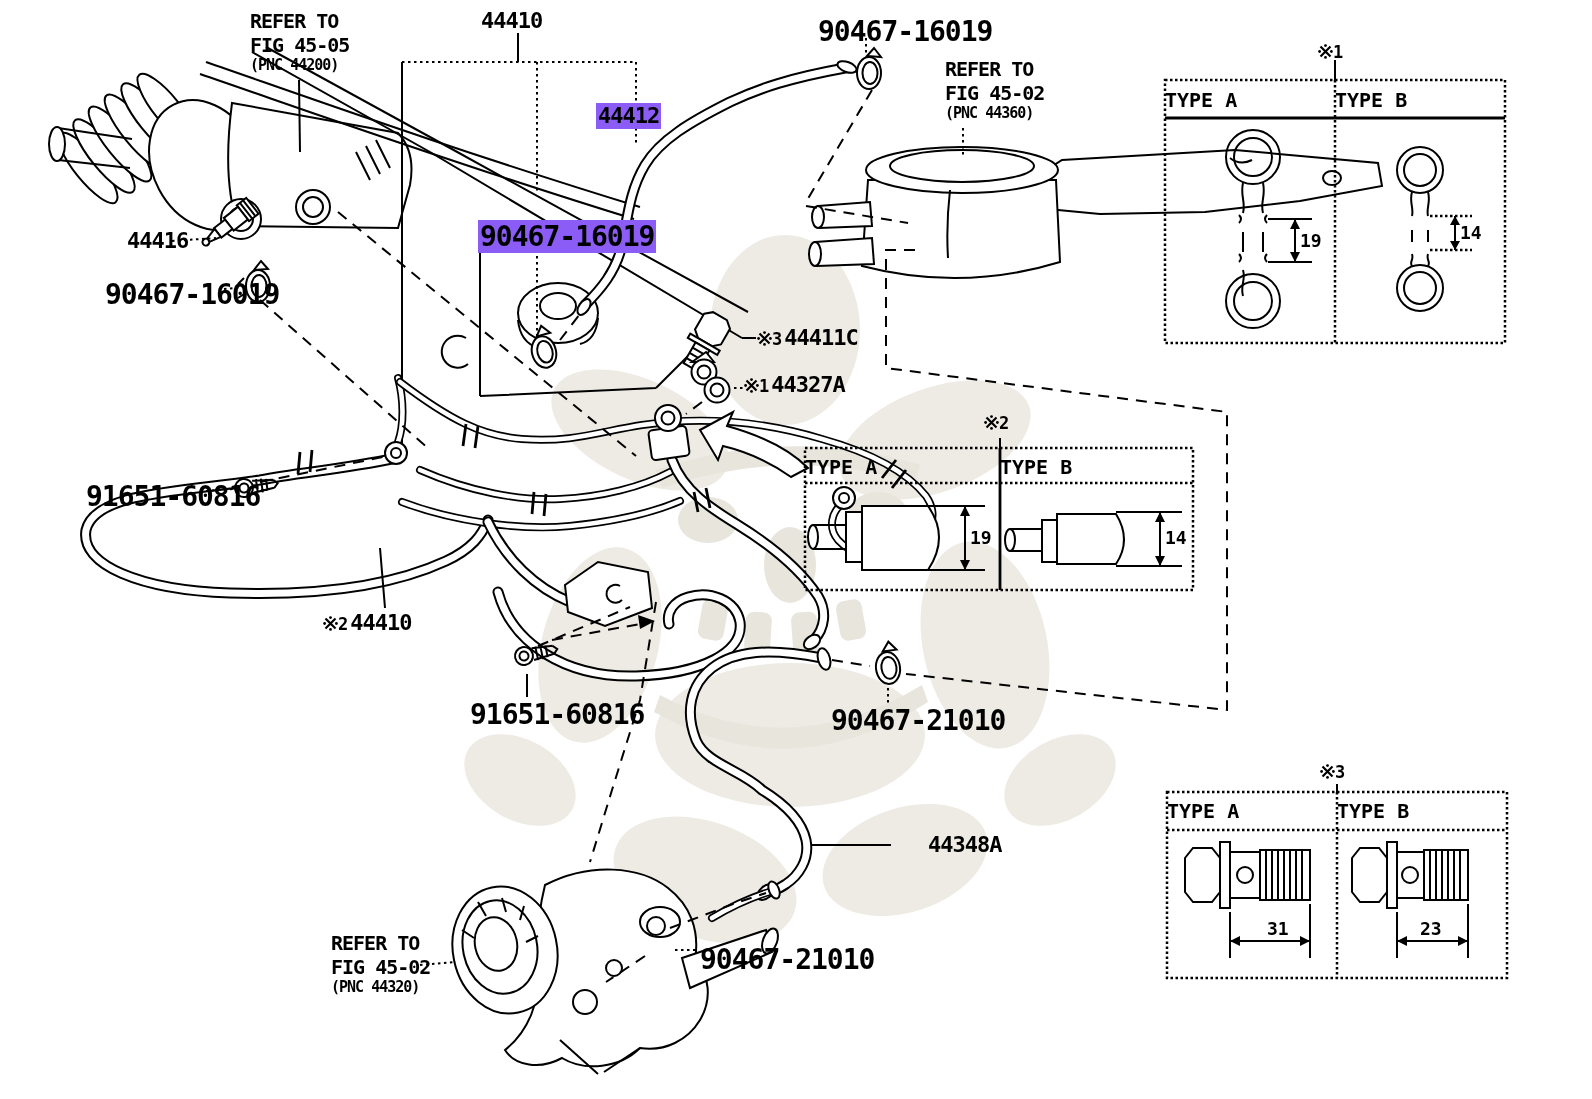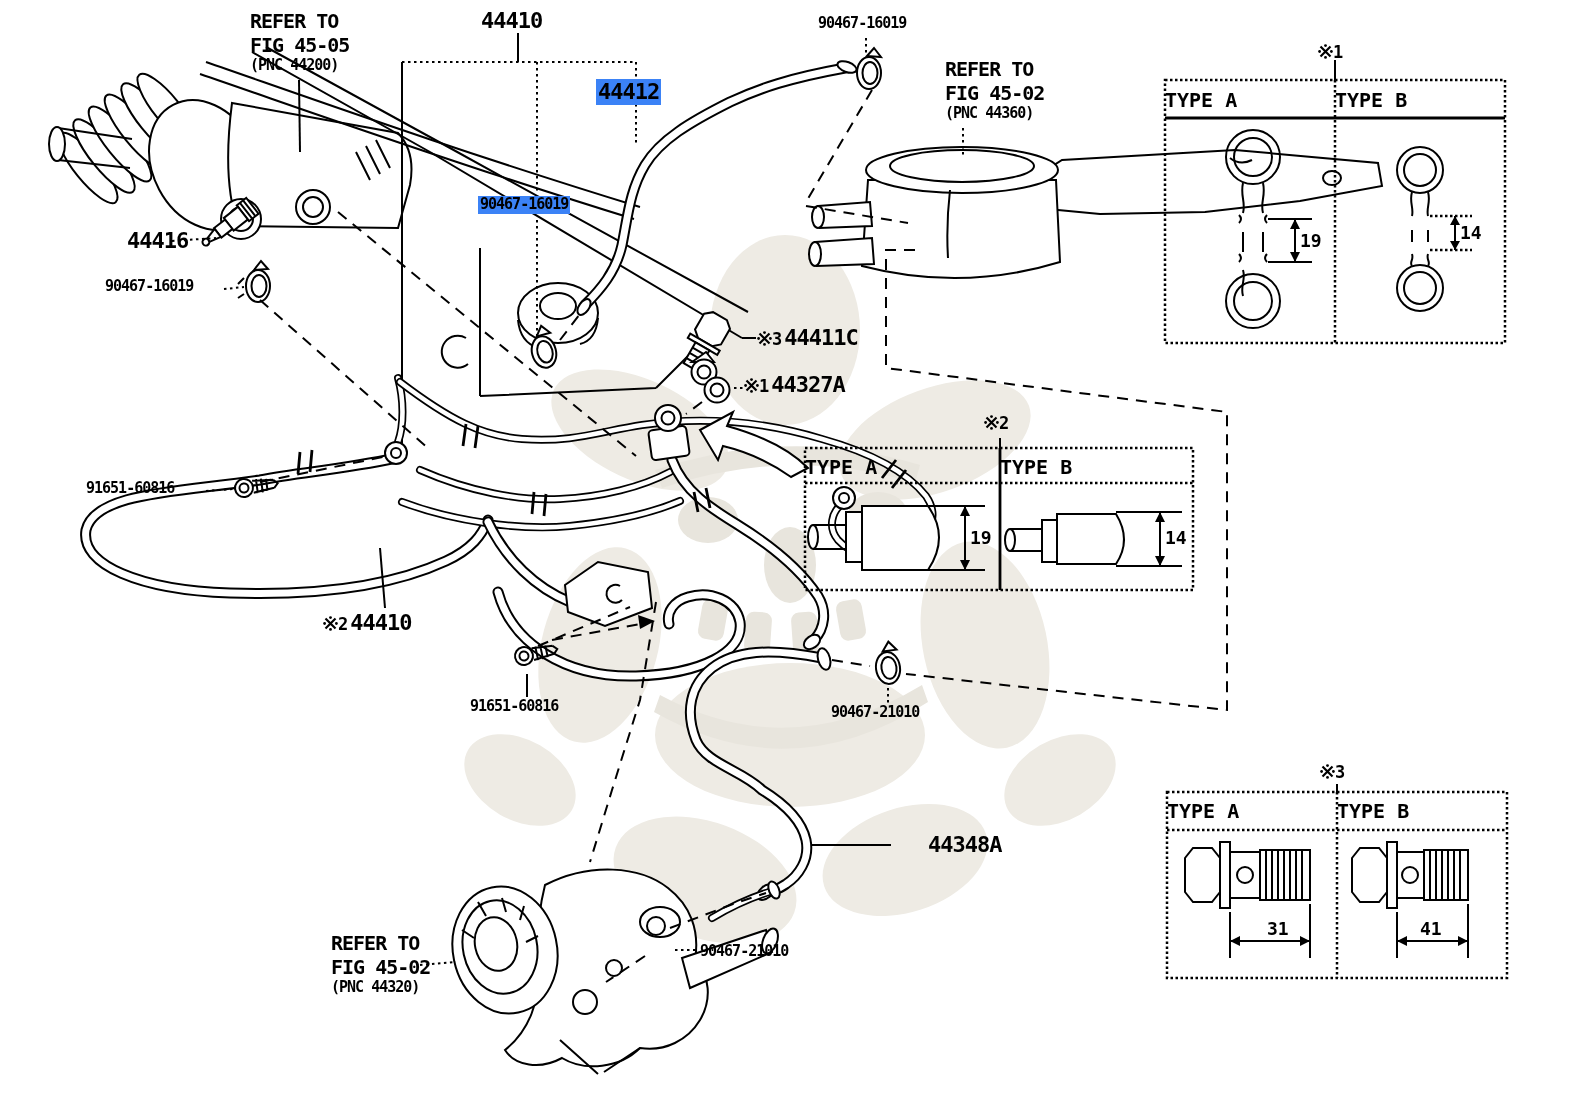--- a/index.html
+++ b/index.html
@@ -1,24 +1,24 @@
 <!DOCTYPE html>
 <html><head>
 <meta charset="utf-8">
 <style>
   html,body{margin:0;padding:0;background:#fff;}
   .stage{position:relative;width:1592px;height:1099px;background:#fff;overflow:hidden;
          font-family:"DejaVu Sans Mono","Liberation Mono",monospace;color:#000;}
   .stage svg{position:absolute;left:0;top:0;}
-  .lbl{position:absolute;font-weight:bold;font-size:15px;letter-spacing:-1px;
+  .lbl{position:absolute;font-weight:bold;font-size:28px;letter-spacing:-1px;
        white-space:nowrap;line-height:1.18;z-index:3;}
   .ref{font-size:20px;}
   .pnc{font-size:15px;letter-spacing:-1px;}
   .big{font-size:22px;}
-  .onwhite{background:#3b82f6;padding:0 2px;}
+  .onwhite{background:#8b5cf6;padding:0 2px;margin-top:24px;}
   .hdr{position:absolute;font-weight:bold;font-size:20px;letter-spacing:0px;
        text-align:left;z-index:3;}
   .dim{position:absolute;font-weight:bold;font-size:18px;z-index:3;}
   .doc{position:absolute;font-weight:bold;font-size:19px;letter-spacing:0;z-index:3;}
   .mk{display:inline-flex;align-items:baseline;}
   .mk .rm{display:inline-block;width:15px;height:15px;position:relative;top:1px;margin-right:0px;}
   .mk .idx{font-size:17px;font-weight:bold;margin-right:3px;}
   
   .ln{fill:none;stroke:#000;stroke-width:2;}
   .ln3{fill:none;stroke:#000;stroke-width:2.8;}
@@ -494,17 +494,17 @@
 <div class="hdr" style="left:805px;top:455px;width:195px;">TYPE A</div>
 <div class="hdr" style="left:1000px;top:455px;width:193px;">TYPE B</div>
 <div class="hdr" style="left:1167px;top:799px;width:170px;">TYPE A</div>
 <div class="hdr" style="left:1337px;top:799px;width:170px;">TYPE B</div>
 
 <div class="dim" style="left:1300px;top:230px;">19</div>
 <div class="dim" style="left:1460px;top:222px;">14</div>
 <div class="dim" style="left:970px;top:527px;">19</div>
 <div class="dim" style="left:1165px;top:527px;">14</div>
 <div class="dim" style="left:1255px;top:918px;margin-left:12px;">31</div>
-<div class="dim" style="left:1420px;top:918px;">41</div>
+<div class="dim" style="left:1420px;top:918px;">23</div>
 
 <div class="doc" style="left:1508px;top:1096px;">457175A</div>
 
 </div>
 
 </body></html>

